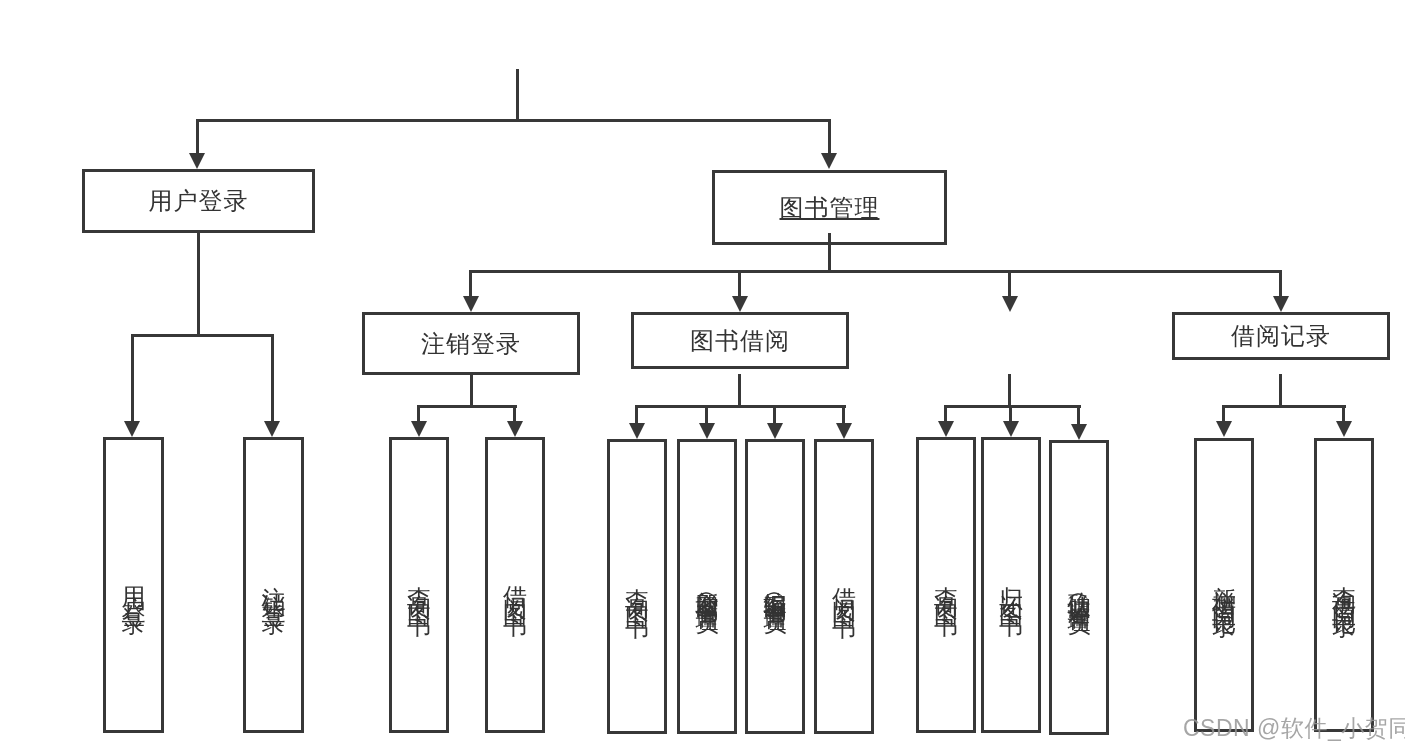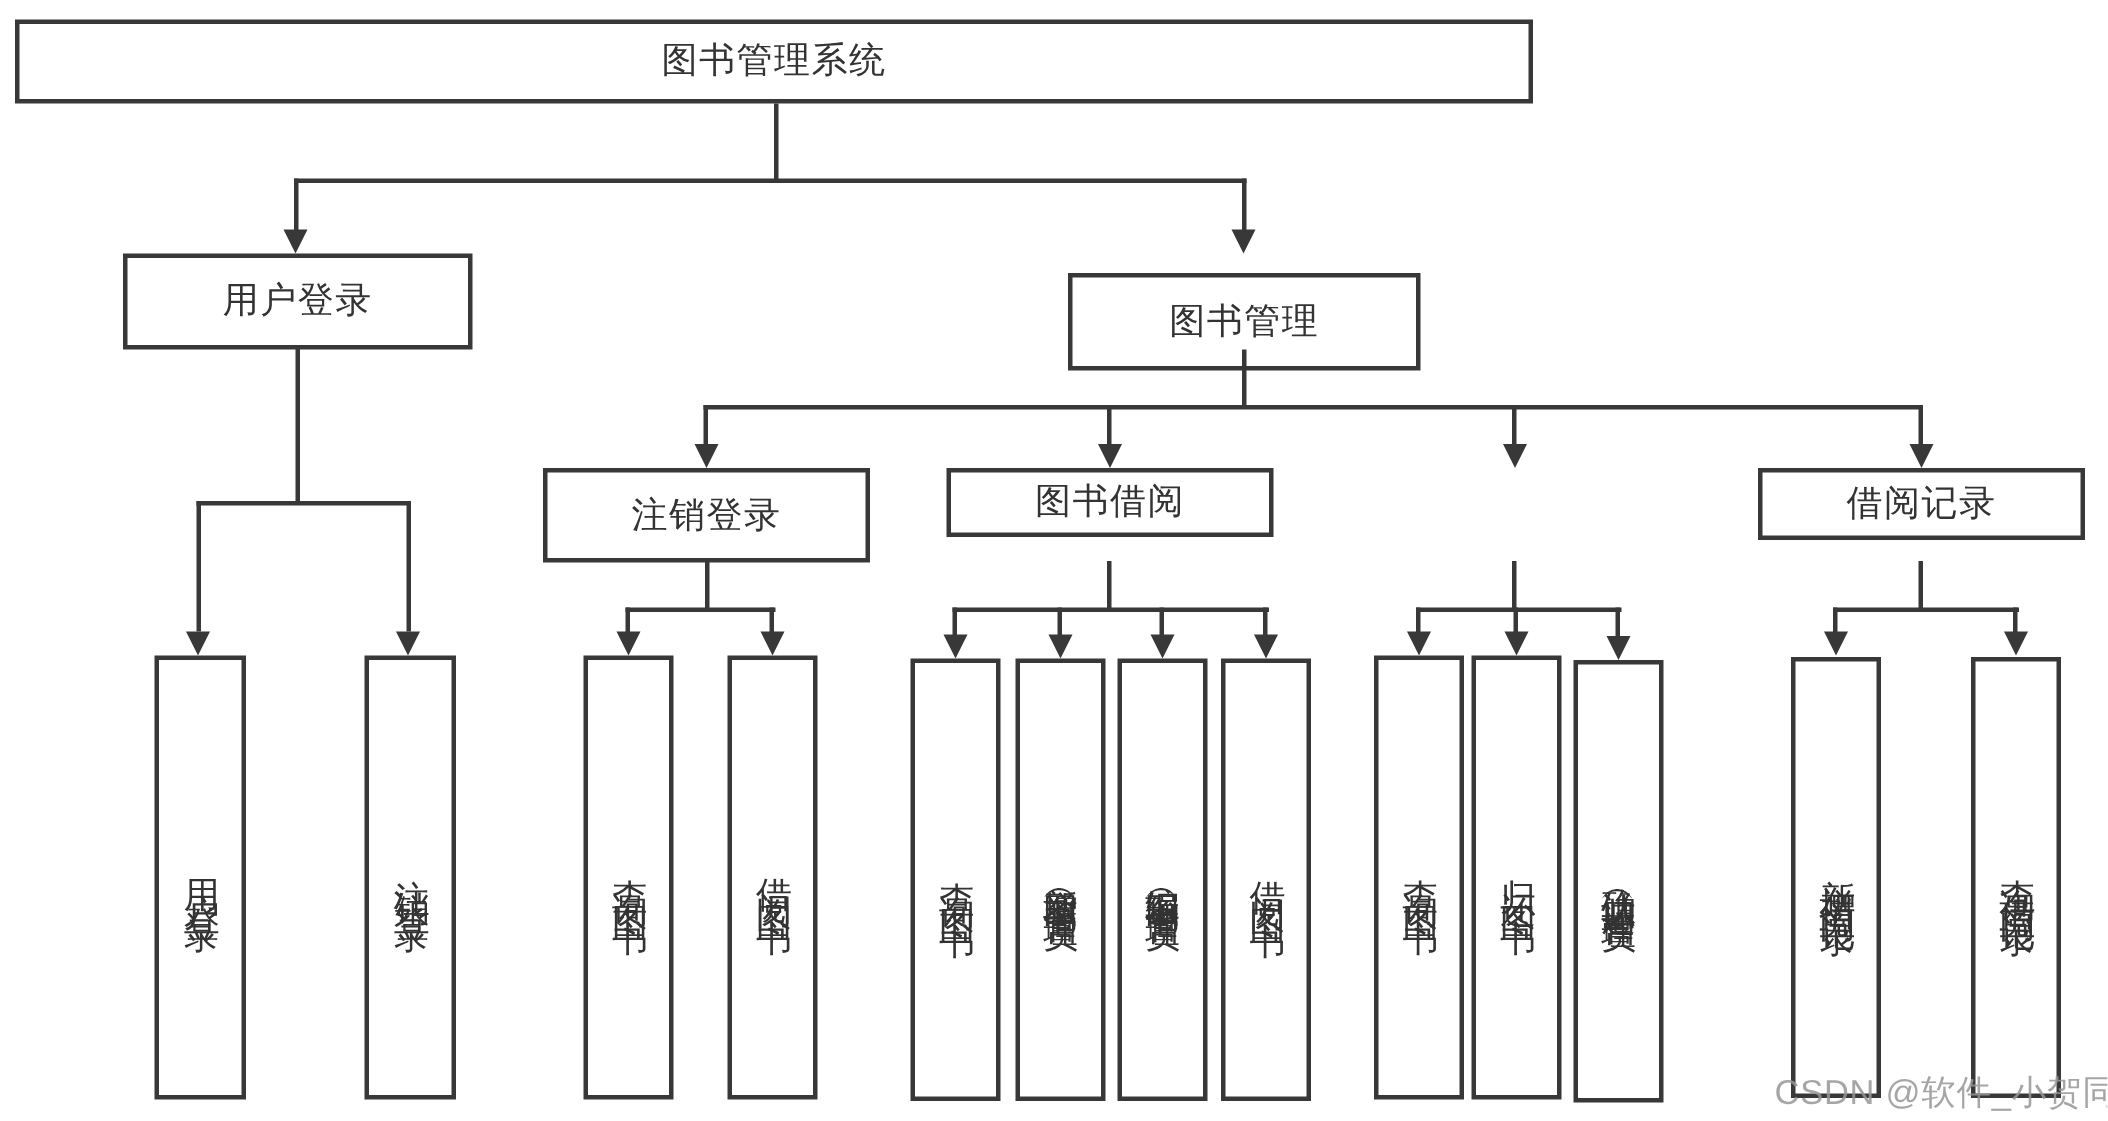--- a/index.html
+++ b/index.html
@@ -54,52 +54,51 @@
     white-space: nowrap;
     z-index: 5;
     letter-spacing: 0.5px;
   }
 </style>
 </head>
 <body>
 
 <div class="canvas">
 
-  <div class="box h" style="left:10px; top:13px; width:1012px; height:56px;">图书管理系统</div>
 
   <div class="vline" style="left:516px; top:69px; width:3px; height:51px;"></div>
   <div class="hline" style="left:196px; top:119px; width:635px; height:3px;"></div>
   <div class="vline" style="left:196px; top:119px; width:3px; height:35px;"></div>
   <div class="arrowhead" style="left:189px; top:153px;"></div>
   <div class="vline" style="left:828px; top:119px; width:3px; height:35px;"></div>
   <div class="arrowhead" style="left:821px; top:153px;"></div>
 
   <div class="box h" style="left:82px; top:169px; width:233px; height:64px;">用户登录</div>
-  <div class="box h" style="left:712px; top:182px; width:235px; height:65px;">图书管理</div>
+  <div class="box h" style="left:712px; top:170px; width:235px; height:75px;text-decoration:underline;">图书管理</div>
 
   <div class="vline" style="left:197px; top:232px; width:3px; height:104px;"></div>
   <div class="hline" style="left:131px; top:334px; width:143px; height:3px;"></div>
   <div class="vline" style="left:131px; top:334px; width:3px; height:87px;"></div>
   <div class="arrowhead" style="left:124px; top:421px;"></div>
   <div class="vline" style="left:271px; top:334px; width:3px; height:87px;"></div>
   <div class="arrowhead" style="left:264px; top:421px;"></div>
 
   <div class="vline" style="left:828px; top:233px; width:3px; height:39px;"></div>
   <div class="hline" style="left:469px; top:270px; width:813px; height:3px;"></div>
   <div class="vline" style="left:469px; top:270px; width:3px; height:27px;"></div>
   <div class="arrowhead" style="left:463px; top:296px;"></div>
   <div class="vline" style="left:738px; top:270px; width:3px; height:27px;"></div>
   <div class="arrowhead" style="left:732px; top:296px;"></div>
   <div class="vline" style="left:1008px; top:270px; width:3px; height:27px;"></div>
   <div class="arrowhead" style="left:1002px; top:296px;"></div>
   <div class="vline" style="left:1279px; top:270px; width:3px; height:27px;"></div>
   <div class="arrowhead" style="left:1273px; top:296px;"></div>
 
   <div class="box h" style="left:362px; top:312px; width:218px; height:63px;">注销登录</div>
-  <div class="box h" style="left:631px; top:312px; width:218px; height:46px;">图书借阅</div>
+  <div class="box h" style="left:631px; top:312px; width:218px; height:57px;">图书借阅</div>
   <div class="box h" style="left:1172px; top:312px; width:218px; height:48px;">借阅记录</div>
 
   <div class="vline" style="left:470px; top:374px; width:3px; height:33px;"></div>
   <div class="hline" style="left:417px; top:405px; width:100px; height:3px;"></div>
   <div class="vline" style="left:417px; top:405px; width:3px; height:17px;"></div>
   <div class="arrowhead" style="left:411px; top:421px;"></div>
   <div class="vline" style="left:513px; top:405px; width:3px; height:17px;"></div>
   <div class="arrowhead" style="left:507px; top:421px;"></div>
 
   <div class="vline" style="left:738px; top:374px; width:3px; height:33px;"></div>

